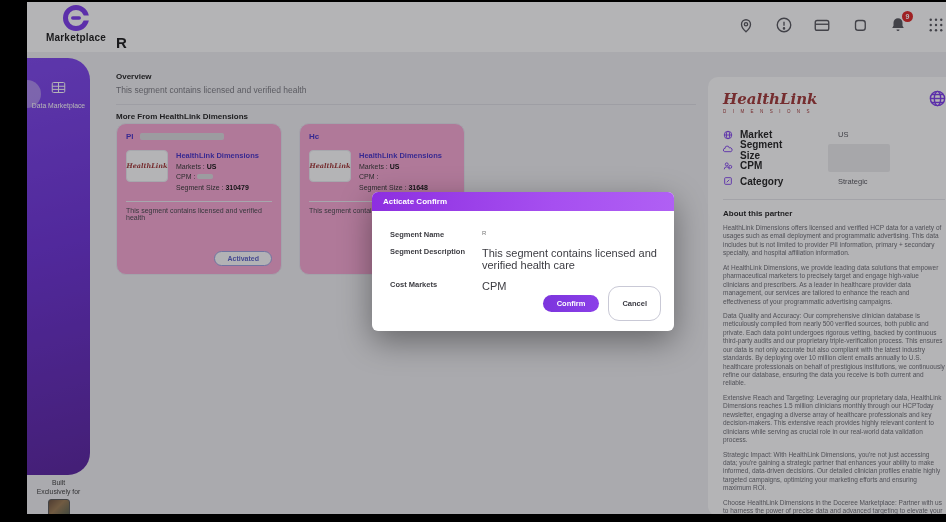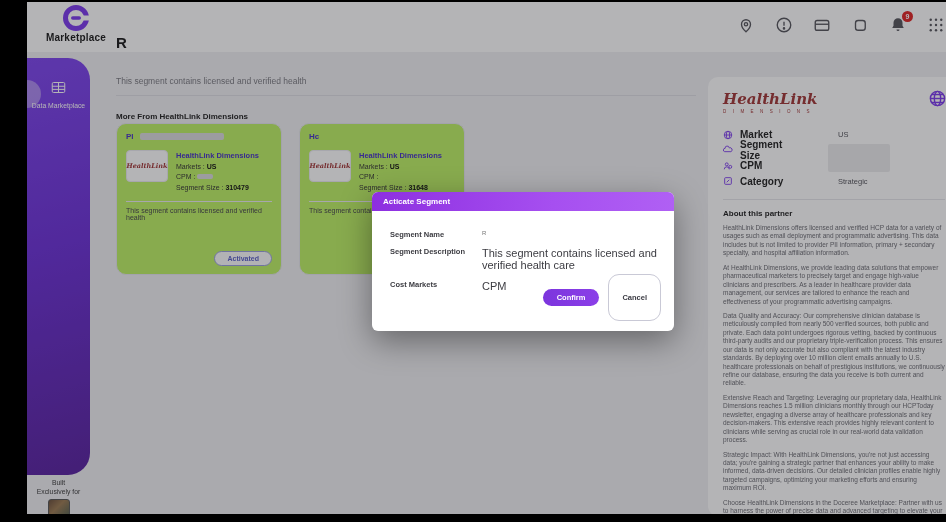--- a/index.html
+++ b/index.html
@@ -33,21 +33,21 @@
                  background:linear-gradient(135deg,#6b4f3a 0%, #9b7b52 40%, #465a4e 100%); border:1px solid #555; }
 
   
   .page-title { position:absolute; left:89px; top:32px; font-size:15px; font-weight:700; color:#1a1a1a; }
   .overview { position:absolute; left:89px; top:70px; width:580px; }
   .ov-head { font-size:8px; font-weight:700; color:#222; }
   .ov-text { font-size:8.5px; color:#7a7a80; margin-top:4px; }
   .divider { border-top:1px solid #dedee4; margin-top:9px; }
   .more-head { position:absolute; left:89px; top:110px; font-size:8px; font-weight:700; color:#222; }
   .cards { position:absolute; left:89px; top:121px; display:flex; gap:17px; }
-  .card { width:166px; min-height:136px; background:#bef264; border:1px solid #e6e6ef; border-radius:10px; padding:8px 9px; }
+  .card { width:166px; min-height:136px; background:#f9a8d4; border:1px solid #e6e6ef; border-radius:10px; padding:8px 9px; }
   .card-title-row { display:flex; align-items:center; gap:6px; }
   .card-title { font-size:8px; font-weight:700; color:#4630c8; }
   .redact-sm { width:84px; height:7px; background:#dcdcdf; border-radius:2px; }
   .card-body { display:flex; gap:8px; margin-top:9px; }
   .mini-logo { width:42px; height:32px; background:#fff; border:1px solid #ececf2; border-radius:4px;
                display:flex; flex-direction:column; align-items:center; justify-content:center; }
   .mini-script { font-family:"DejaVu Serif", serif; font-style:italic; font-weight:700; font-size:6.5px; color:#a23636; }
   .card-info { font-size:7px; color:#333; line-height:1.55; }
   .card-link { font-size:7.5px; font-weight:700; color:#4630c8; cursor:pointer; }
   .kv b { font-weight:700; color:#111; }
@@ -85,21 +85,21 @@
                 background:linear-gradient(90deg,#8d2fe0 0%, #a64ff0 60%, #b060f4 100%);
                 color:#fff; font-size:8px; font-weight:700; line-height:19px; }
   .m-row { position:absolute; left:0; width:100%; }
   .m-label { position:absolute; left:18px; font-size:7.5px; font-weight:700; color:#3c3c42;text-align:center; }
   .m-value { position:absolute; left:110px; right:16px; font-size:11px; color:#3c3c42; }
   .m-value.small { font-size:6px; color:#777; }
   .modal-foot { position:absolute; right:13px; bottom:10px; display:flex; gap:9px; align-items:center; }
   .btn-confirm { background:linear-gradient(90deg,#7c35dd,#8b3fe8); color:#fff; font-size:7.5px; font-weight:700;
                  padding:4px 14px; border-radius:11px; border:none; cursor:pointer; }
   .btn-cancel { background:#fff; color:#3a3a42; font-size:7.5px; font-weight:700;
-                padding:18px 13px; border-radius:11px; border:1px solid #c9c9d6; cursor:pointer; }
+                padding:12px 13px; border-radius:11px; border:1px solid #c9c9d6; cursor:pointer; }
 </style>
 </head>
 <body>
 
 <div class="frame">
   <div class="app">
 
     <div class="topbar">
       <div class="logo-wrap">
         <div class="logo-mark">
@@ -175,20 +175,21 @@
     </div>
     <div class="side-footer">
       <div class="txt">Built</div>
       <div class="txt">Exclusively for</div>
       <div class="side-avatar"></div>
     </div>
 
     <div class="page-title">R</div>
 
     <div class="overview">
+      <div class="ov-head">Overview</div>
       <div class="ov-text">This segment contains licensed and verified health</div>
       <div class="divider"></div>
     </div>
 
     <div class="more-head">More From HealthLink Dimensions</div>
 
     <div class="cards">
 
       <div class="card">
         <div class="card-title-row">
@@ -292,21 +293,21 @@
         <p>At HealthLink Dimensions, we provide leading data solutions that empower pharmaceutical marketers to precisely target and engage high-value clinicians and prescribers. As a leader in healthcare provider data management, our services are tailored to enhance the reach and effectiveness of your programmatic advertising campaigns.</p>
         <p>Data Quality and Accuracy: Our comprehensive clinician database is meticulously compiled from nearly 500 verified sources, both public and private. Each data point undergoes rigorous vetting, backed by continuous third-party audits and our proprietary triple-verification process. This ensures our data is not only accurate but also compliant with the latest industry standards. By deploying over 10 million client emails annually to U.S. healthcare professionals on behalf of prestigious institutions, we continuously refine our database, ensuring the data you receive is both current and reliable.</p>
         <p>Extensive Reach and Targeting: Leveraging our proprietary data, HealthLink Dimensions reaches 1.5 million clinicians monthly through our HCPToday newsletter, engaging a diverse array of healthcare professionals and key decision-makers. This extensive reach provides highly relevant content to clinicians while serving as crucial role in our real-world data validation process.</p>
         <p>Strategic Impact: With HealthLink Dimensions, you're not just accessing data; you're gaining a strategic partner that enhances your ability to make informed, data-driven decisions. Our detailed clinician profiles enable highly targeted campaigns, optimizing your marketing efforts and ensuring maximum ROI.</p>
         <p>Choose HealthLink Dimensions in the Doceree Marketplace: Partner with us to harness the power of precise data and advanced targeting to elevate your healthcare marketing campaigns. With HealthLink Dimensions, reach the pinnacle of marketing precision and campaign success in the Doceree ecosystem.</p>
       </div>
     </div>
 
     <div class="backdrop"></div>
     <div class="modal">
-      <div class="modal-head">Acticate Segment</div>
+      <div class="modal-head">Acticate Confirm</div>
       <div class="m-row" style="top:38px;">
         <span class="m-label">Segment Name</span>
         <span class="m-value small">R</span>
       </div>
       <div class="m-row" style="top:55px;">
         <span class="m-label">Segment Description</span>
         <span class="m-value">This segment contains licensed and verified health care</span>
       </div>
       <div class="m-row" style="top:88px;">
         <span class="m-label">Cost Markets</span>

